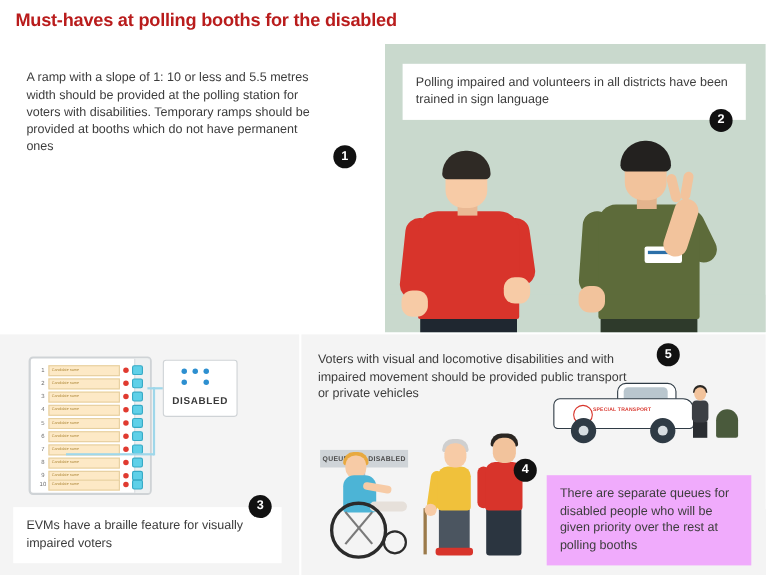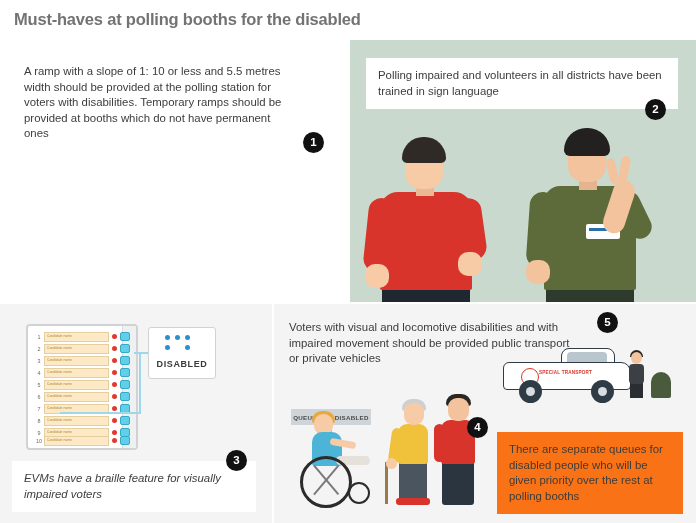--- a/index.html
+++ b/index.html
@@ -19,21 +19,21 @@
     height: 523px;
     background: #ffffff;
     box-sizing: border-box;
   }
   .title {
     position: absolute;
     left: 14px;
     top: 10px;
     font-size: 16.5px;
     font-weight: bold;
-    color: #737373;
+    color: #b91c1c;
     letter-spacing: -0.2px;
   }
 
   
   .panel {
     position: absolute;
     overflow: hidden;
   }
   #panel-1 { left: 0px;   top: 40px;  width: 348px; height: 262px; background: #e8e9ea; }
   #panel-2 { left: 350px; top: 40px;  width: 346px; height: 262px; background: #c9d9cd; }
@@ -45,22 +45,22 @@
     position: absolute;
     background: #ffffff;
     color: #3c3c3c;
     font-size: 11.4px;
     line-height: 15.5px;
     box-sizing: border-box;
     padding: 10px 12px;
   }
   #cap-1 { left: 12px;  top: 54px;  width: 286px; }
   #cap-2 { left: 366px; top: 58px;  width: 312px; }
-  #cap-3 { left: 12px;  top: 461px; width: 244px; font-style: italic; }
-  #cap-4 { left: 497px; top: 432px; width: 186px; background: #f97316; }
+  #cap-3 { left: 12px;  top: 461px; width: 244px; }
+  #cap-4 { left: 497px; top: 432px; width: 186px; background: #f0abfc; }
   #cap-5 { left: 281px; top: 310px; width: 310px; background: transparent; padding-left: 8px; }
 
   
   .badge {
     position: absolute;
     width: 21px;
     height: 21px;
     border-radius: 50%;
     background: #111111;
     color: #ffffff;

